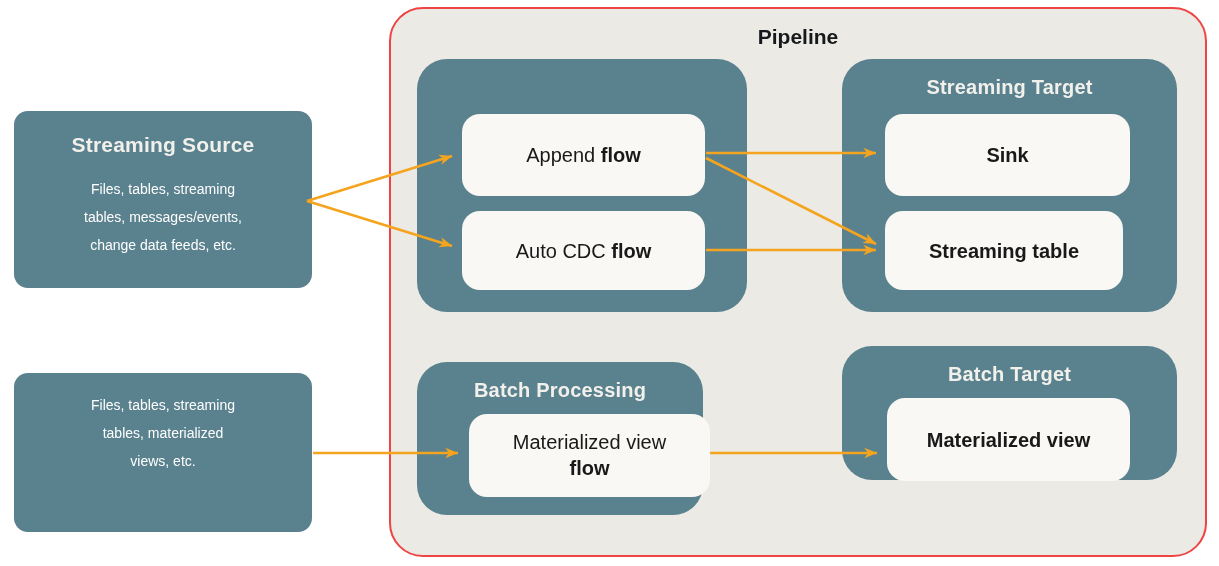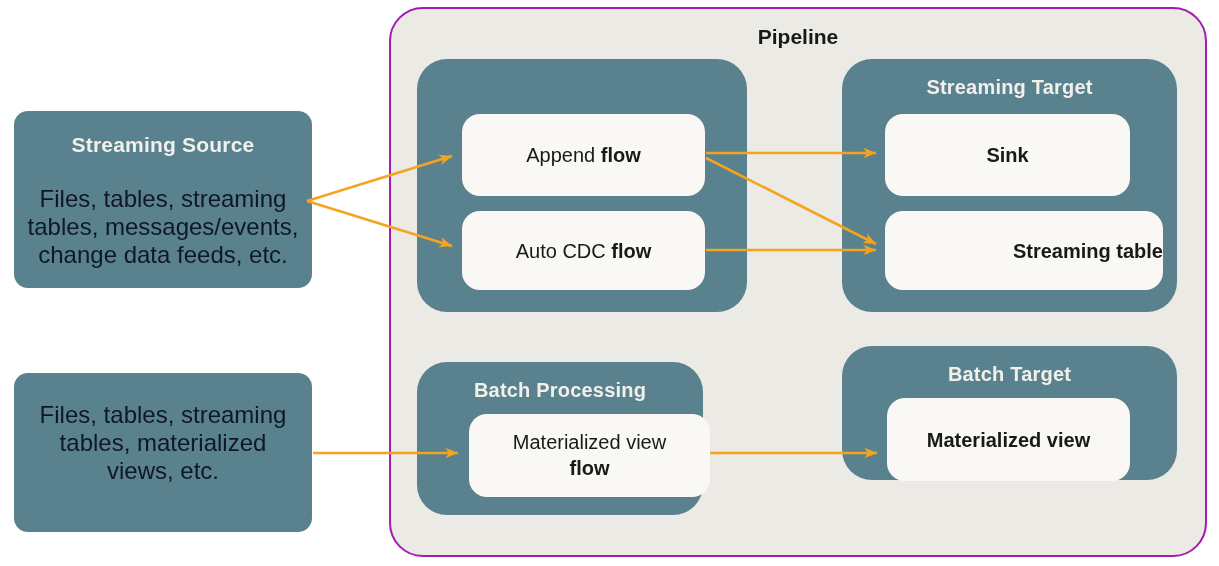--- a/index.html
+++ b/index.html
@@ -7,46 +7,46 @@
   #canvas{position:relative;width:1219px;height:566px;background:#ffffff;overflow:hidden;}
 
   
   #arrows{position:absolute;left:0;top:0;width:1219px;height:566px;pointer-events:none;z-index:3;}
 
   
   .src{position:absolute;background:#5A818E;border-radius:14px;color:#F2F0EB;text-align:center;z-index:2;box-sizing:border-box;}
   #src-streaming{left:14px;top:111px;width:298px;height:177px;}
   #src-batch{left:14px;top:373px;width:298px;height:159px;}
   .src h2{margin:0;padding-top:22px;font-size:21px;font-weight:bold;letter-spacing:.2px;}
-  .src .body{margin-top:28px;font-size:24px;line-height:28px;color:#0f172a;}
+  .src .body{margin-top:18px;font-size:14px;line-height:28px;color:#ffffff;}
   .src .body span{display:block;}
 
   
   #pipeline{position:absolute;left:389px;top:7px;width:818px;height:550px;background:#ECEAE5;
-            border:2px solid #a21caf;border-radius:34px;box-sizing:border-box;z-index:1;}
+            border:2px solid #ef4444;border-radius:34px;box-sizing:border-box;z-index:1;}
   #pipeline-title{margin:0;text-align:center;padding-top:16px;font-size:21px;font-weight:bold;color:#15191C;}
 
   
   .group{position:absolute;background:#5A818E;border-radius:30px;box-sizing:border-box;}
   .group h3{margin:0;text-align:center;padding-top:17px;font-size:20px;font-weight:bold;color:#F2F0EB;letter-spacing:.2px;}
   #g-sp{left:26px;top:50px;width:330px;height:253px;}
   #g-st{left:451px;top:50px;width:335px;height:253px;}
   #g-bp{left:26px;top:353px;width:286px;height:153px;}
   #g-bt{left:451px;top:337px;width:335px;height:134px;}
 
   
   .node{position:absolute;background:#FAF8F4;border-radius:18px;display:flex;align-items:center;justify-content:center;
         font-size:20px;color:#191919;text-align:center;line-height:1.3;}
   .node .b{font-weight:bold;}
   .node.stacked .b{display:block;}
   .node.stacked{display:block;padding-top:15px;box-sizing:border-box;}
   #n-append{left:45px;top:55px;width:243px;height:82px;}
   #n-cdc{left:45px;top:152px;width:243px;height:79px;}
   #n-sink{left:43px;top:55px;width:245px;height:82px;}
-  #n-table{left:43px;top:152px;width:278px;height:79px;justify-content:flex-end;}
+  #n-table{left:43px;top:152px;width:238px;height:79px;}
   #n-mvf{left:52px;top:52px;width:241px;height:83px;}
   #n-mv{left:45px;top:52px;width:243px;height:83px;}
 </style>
 </head>
 <body>
 
 <div id="canvas">
 
   <svg id="arrows" viewBox="0 0 1219 566" xmlns="http://www.w3.org/2000/svg">
     <defs>

